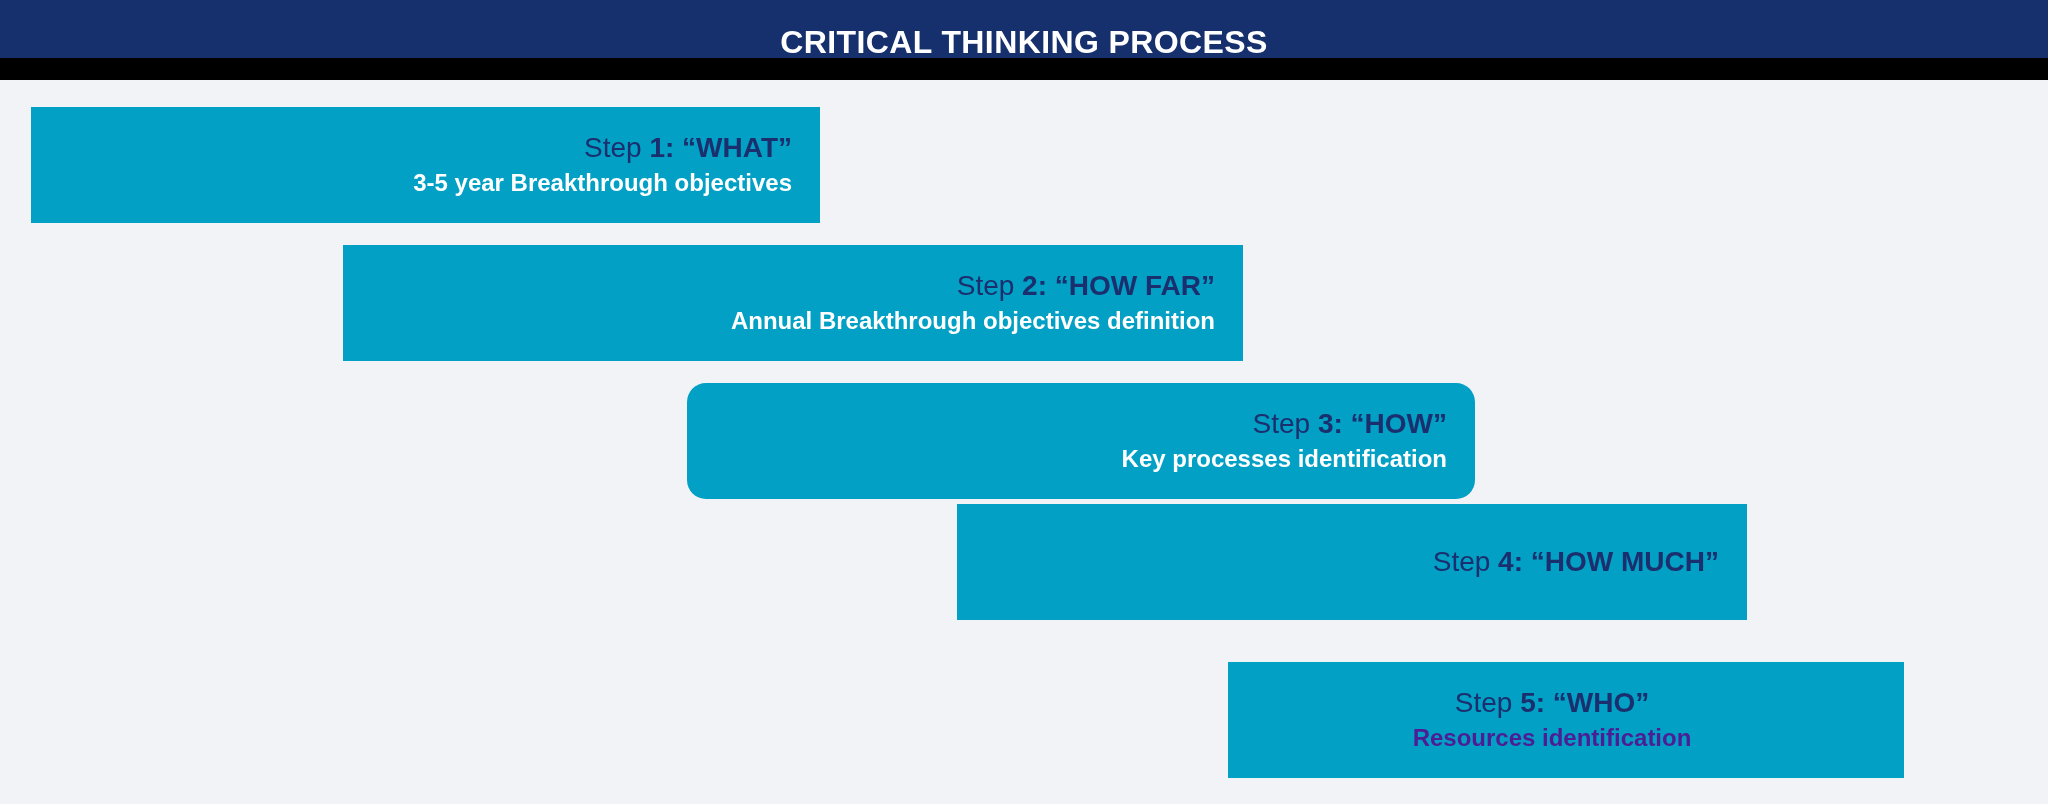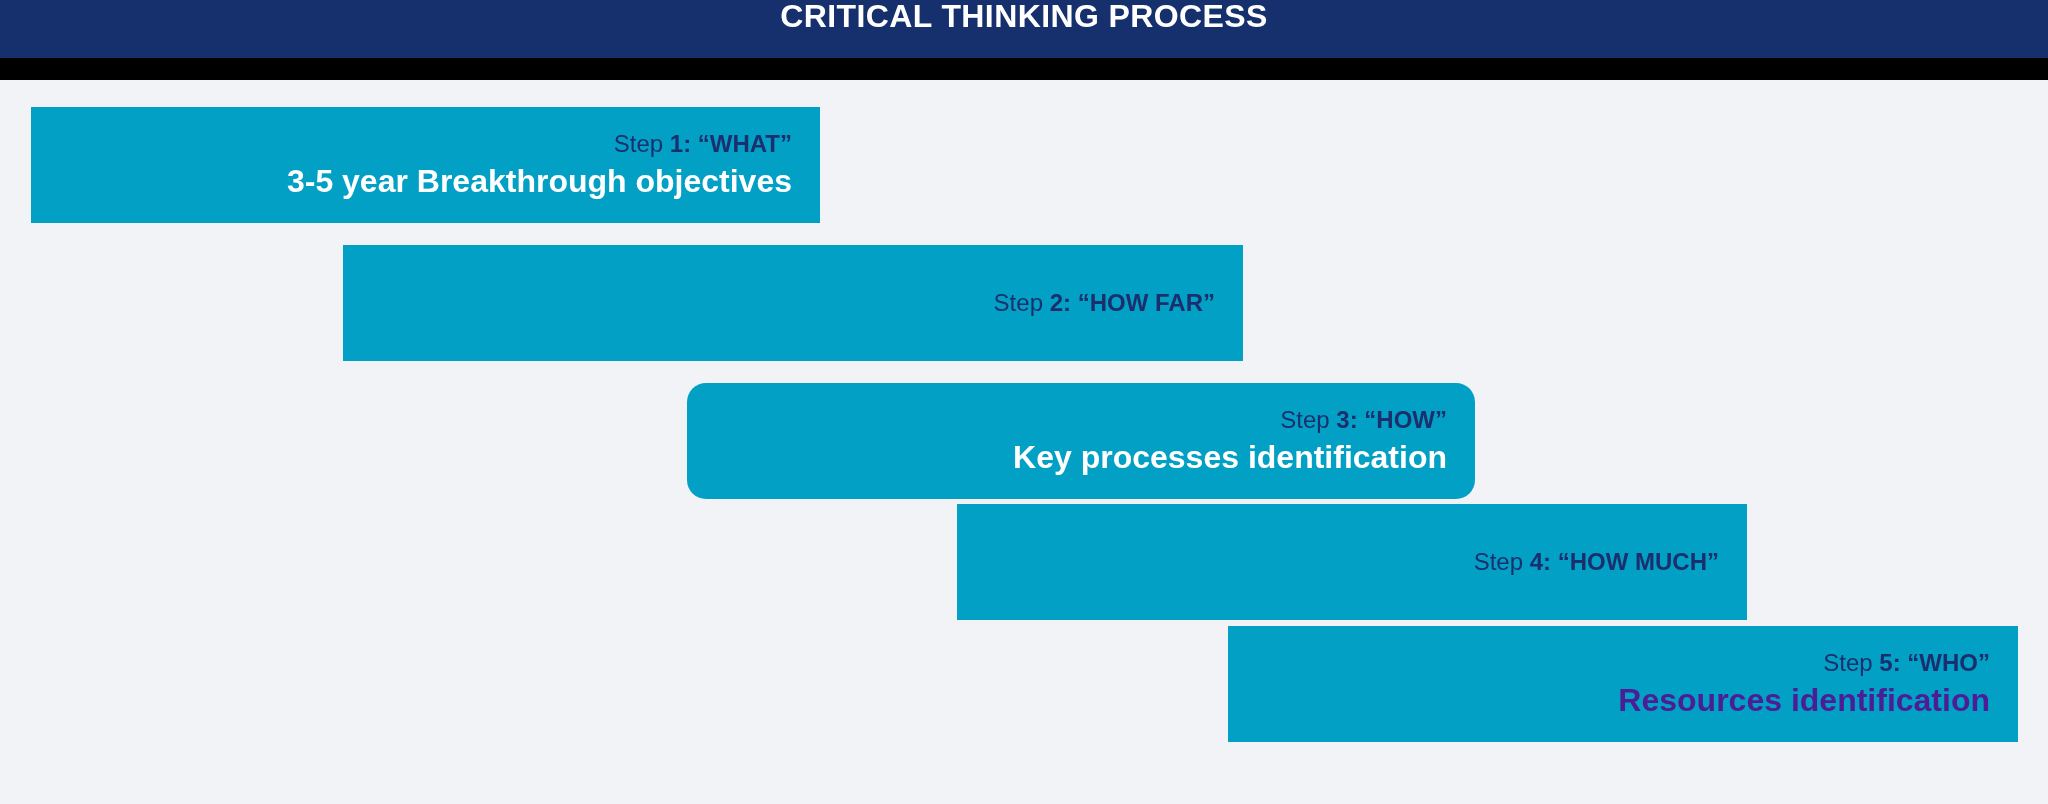--- a/index.html
+++ b/index.html
@@ -17,21 +17,21 @@
 
   
   #header-bar {
     position: absolute;
     left: 0;
     top: 0;
     width: 2048px;
     height: 58px;
     background: #16306d;
     display: flex;
-    align-items: flex-start;
+    align-items: flex-end;
     justify-content: center;
   }
   #header-title {
     color: #ffffff;
     font-size: 32px;
     font-weight: bold;
     letter-spacing: 0.4px;
     line-height: 1;
     white-space: nowrap;
   }
@@ -59,32 +59,32 @@
     box-sizing: border-box;
     display: flex;
     flex-direction: column;
     align-items: flex-end;
     justify-content: center;
     padding-right: 28px;
     overflow: hidden;
   }
   .step-heading {
     color: #1b2f6e;
-    font-size: 24px;
+    font-size: 28px;
     font-weight: normal;
     line-height: 1.16;
     white-space: nowrap;
   }
   .step-heading .step-num,
   .step-heading .step-quote {
     font-weight: bold;
   }
   .step-desc {
     color: #ffffff;
-    font-size: 32px;
+    font-size: 24px;
     font-weight: bold;
     line-height: 1.2;
     margin-top: 4px;
     white-space: nowrap;
   }
 </style>
 </head>
 <body style="background: rgb(241, 243, 246);">
 
 <div id="header-bar" style="background: rgb(22, 48, 109);">
@@ -92,25 +92,26 @@
 </div>
 <div id="header-rule" style="background: rgb(0, 0, 0);"></div>
 
 <div id="steps-area">
     <div class="step-bar" style="left: 31px; top: 27px; width: 789px; background: rgb(2, 160, 196);">
       <div class="step-heading" style="color: rgb(27, 47, 110);"><span>Step</span>&nbsp;<span class="step-num">1:</span>&nbsp;<span class="step-quote">“WHAT”</span></div>
       <div class="step-desc" style="color: rgb(255, 255, 255);">3-5 year Breakthrough objectives</div>
     </div>
     <div class="step-bar" style="left: 303px; top: 165px; width: 900px; background: rgb(2, 160, 196); margin-left: 40px;">
       <div class="step-heading" style="color: rgb(27, 47, 110);"><span>Step</span>&nbsp;<span class="step-num">2:</span>&nbsp;<span class="step-quote">“HOW FAR”</span></div>
+      <div class="step-desc" style="color: rgb(255, 255, 255);">Annual Breakthrough objectives definition</div>
     </div>
     <div class="step-bar" style="left: 687px; top: 303px; width: 788px; background: rgb(2, 160, 196); border-radius: 19px;">
       <div class="step-heading" style="color: rgb(27, 47, 110);"><span>Step</span>&nbsp;<span class="step-num">3:</span>&nbsp;<span class="step-quote">“HOW”</span></div>
       <div class="step-desc" style="color: rgb(255, 255, 255);">Key processes identification</div>
     </div>
     <div class="step-bar" style="left: 957px; top: 424px; width: 790px; background: rgb(2, 160, 196);">
       <div class="step-heading" style="color: rgb(27, 47, 110);"><span>Step</span>&nbsp;<span class="step-num">4:</span>&nbsp;<span class="step-quote">“HOW MUCH”</span></div>
     </div>
-    <div class="step-bar" style="left: 1228px; top: 546px; width: 790px; background: rgb(2, 160, 196);">
+    <div class="step-bar" style="left: 1228px; top: 582px; width: 676px; background: rgb(2, 160, 196); align-items: center;">
       <div class="step-heading" style="color: rgb(27, 47, 110);"><span>Step</span>&nbsp;<span class="step-num">5:</span>&nbsp;<span class="step-quote">“WHO”</span></div>
       <div class="step-desc" style="color: #4c1d95;">Resources identification</div>
     </div>
   </div>
 
 </body></html>

